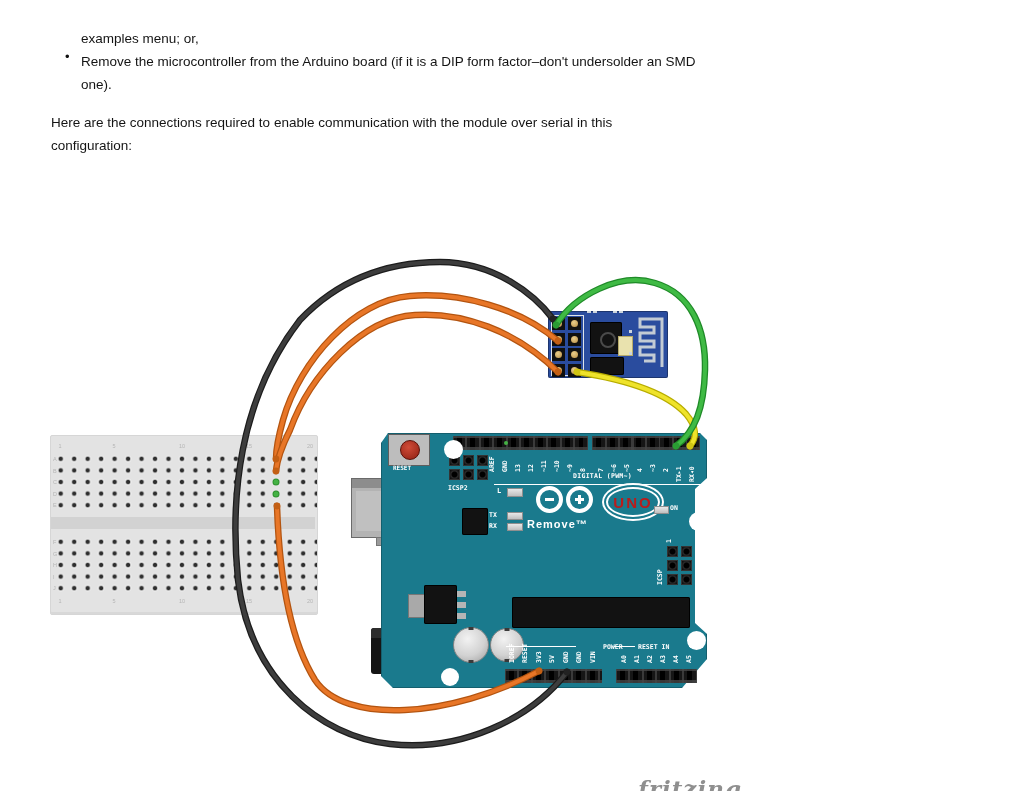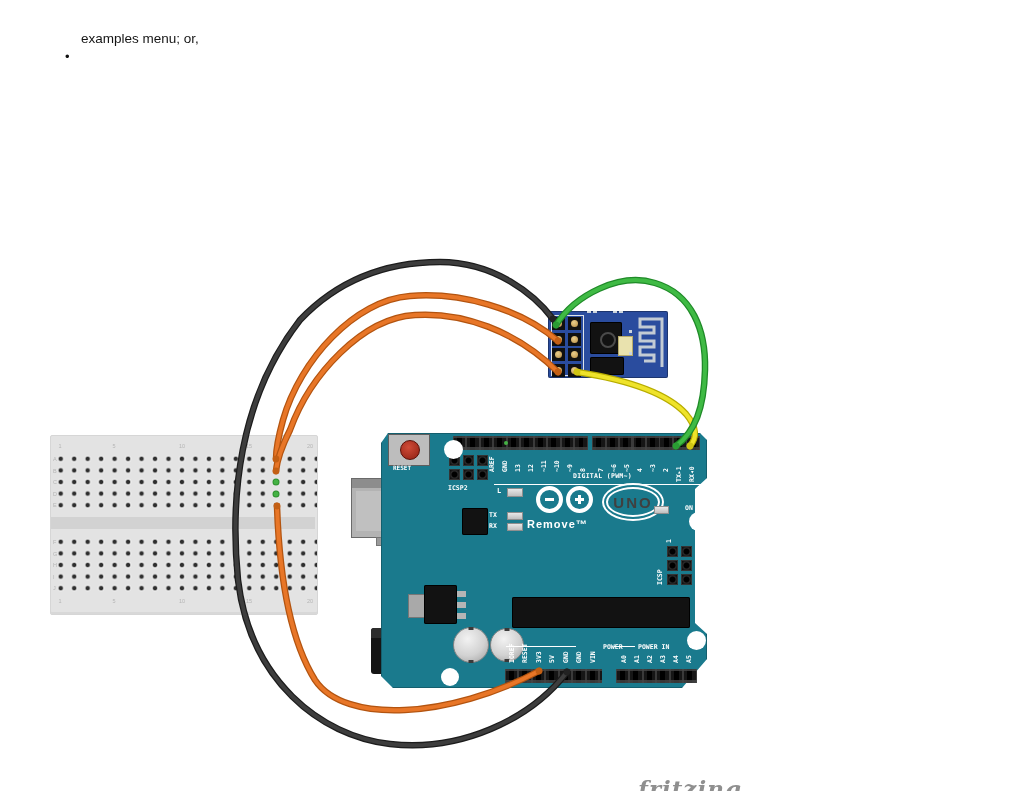--- a/index.html
+++ b/index.html
@@ -30,38 +30,40 @@
           font:bold 6.5px "DejaVu Sans Mono",monospace;line-height:7px;color:#fff;white-space:nowrap;letter-spacing:0;}
   .silk{position:absolute;font:bold 6.5px "DejaVu Sans Mono",monospace;color:#fff;white-space:nowrap;}
   .wline{position:absolute;height:1px;background:#fff;}
   .led{background:linear-gradient(180deg,#e8e8e8,#bfbfbf);border:1px solid #8f8f8f;}
   .mhole{border-radius:50%;background:#fff;}
   .cap{border-radius:50%;background:radial-gradient(circle at 40% 32%, #f2f2f2, #d2d2d2 55%, #9c9c9c);border:1px solid #848484;}
   .capmark{position:absolute;width:5px;height:3px;background:#3a3a3a;left:50%;transform:translateX(-50%);}
   .ring{border:4.5px solid #fff;border-radius:50%;box-sizing:border-box;}
   .unooval{border:2px solid #fff;border-radius:50%;outline:2px solid #fff;outline-offset:2px;
            display:flex;align-items:center;justify-content:center;
-           font:bold 15px "Liberation Sans",sans-serif;letter-spacing:2px;color:#404040;}
+           font:bold 15px "Liberation Sans",sans-serif;letter-spacing:2px;color:#b91c1c;}
   
   #esp{border-radius:2px;box-shadow:inset 0 0 0 1px rgba(0,0,0,.3);}
   .esppin{width:13px;height:13px;background:#101010;display:flex;align-items:center;justify-content:center;}
   .esppin i{width:7px;height:7px;border-radius:50%;background:radial-gradient(circle at 40% 35%, #e9cd8b, #b98f45);display:block;}
   .chip{background:#121212;border-radius:2px;box-shadow:inset 0 0 0 1px #000;}
   .espmark{position:absolute;background:#cdd5dd;}
   
   #watermark{font:italic bold 23px "DejaVu Serif",serif;color:#8f8f8f;letter-spacing:1px;}
   svg{display:block;}
 </style>
 </head>
 <body>
 
 <div id="page">
 
   <div class="abs bodytext" style="left:81px;top:27px;width:640px;">examples menu; or,</div>
   <div class="bullet" style="left:65px;top:49px;">•</div>
+  <div class="abs bodytext" style="left:81px;top:50px;width:632px;">Remove the microcontroller from the Arduino board (if it is a DIP form factor–don't undersolder an SMD one).</div>
+  <div class="abs bodytext" style="left:51px;top:111px;width:620px;">Here are the connections required to enable communication with the module over serial in this configuration:</div>
 
   <div class="abs bb" style="left:50px;top:435px;width:266px;height:178px;"></div>
   <div class="abs bb-holes" style="left:53.8px;top:453.2px;width:263px;height:58px;"></div>
   <div class="abs bb-stripe" style="left:51px;top:517px;width:264px;height:12px;"></div>
   <div class="abs bb-holes" style="left:53.8px;top:536.2px;width:263px;height:58px;"></div>
 
   <span class="abs bb-rowlabel" style="left:53px;top:456px;">A</span>
   <span class="abs bb-rowlabel" style="left:53px;top:467.6px;">B</span>
   <span class="abs bb-rowlabel" style="left:53px;top:479.2px;">C</span>
   <span class="abs bb-rowlabel" style="left:53px;top:490.8px;">D</span>
@@ -145,21 +147,21 @@
 
   <div class="abs ring" style="left:536px;top:486px;width:27px;height:27px;"></div>
   <div class="abs ring" style="left:566px;top:486px;width:27px;height:27px;"></div>
   <div class="abs" style="left:545px;top:498.2px;width:9px;height:2.6px;background:#fff;"></div>
   <div class="abs" style="left:575px;top:498.2px;width:9px;height:2.6px;background:#fff;"></div>
   <div class="abs" style="left:578.2px;top:495px;width:2.6px;height:9px;background:#fff;"></div>
   <div class="abs unooval" style="left:606px;top:487px;width:50px;height:26px;">UNO</div>
   <span class="silk" style="left:527px;top:518px;font-size:11px;letter-spacing:1px;font-family:'Liberation Sans',sans-serif;">Remove™</span>
 
   <div class="abs led" style="left:654px;top:506px;width:13px;height:6px;"></div>
-  <span class="silk" style="left:670px;top:504px;padding-left:15px;">ON</span>
+  <span class="silk" style="left:670px;top:504px;">ON</span>
   <div class="abs mhole" style="left:444px;top:440px;width:19px;height:19px;"></div>
   <div class="abs mhole" style="left:689px;top:512px;width:19px;height:19px;"></div>
   <div class="abs mhole" style="left:687px;top:631px;width:19px;height:19px;"></div>
   <div class="abs mhole" style="left:441px;top:668px;width:18px;height:18px;"></div>
 
   <div class="abs" style="left:667px;top:546px;width:28px;height:42px;display:grid;grid-template-columns:repeat(2,11px);grid-template-rows:repeat(3,11px);gap:3px;">
     <div class="gridpin"></div>
       <div class="gridpin"></div>
     <div class="gridpin"></div>
       <div class="gridpin"></div>
@@ -196,21 +198,21 @@
   <span class="vlabel" style="left:596.5px;top:656px;">VIN</span>
   <span class="vlabel" style="left:627.5px;top:656px;">A0</span>
   <span class="vlabel" style="left:640.5px;top:656px;">A1</span>
   <span class="vlabel" style="left:653.5px;top:656px;">A2</span>
   <span class="vlabel" style="left:666.5px;top:656px;">A3</span>
   <span class="vlabel" style="left:679.5px;top:656px;">A4</span>
   <span class="vlabel" style="left:692.5px;top:656px;">A5</span>
   <div class="wline" style="left:506px;top:646px;width:70px;"></div>
   <span class="silk" style="left:579px;top:643px;margin-left:24px;">POWER</span>
   <div class="wline" style="left:614px;top:646px;width:21px;"></div>
-  <span class="silk" style="left:638px;top:643px;">POWER IN</span>
+  <span class="silk" style="left:638px;top:643px;">RESET IN</span>
   <div class="wline" style="left:689px;top:646px;width:9px;"></div>
 
   <div id="esp" class="abs" style="left: 548px; top: 311px; width: 120px; height: 67px; background-color: rgb(42, 76, 158);"></div>
   <div class="abs" style="left:551px;top:315px;width:31px;height:59px;border:1px solid #dfe4ea;"></div>
   <div class="abs" style="left:552px;top:317px;width:30px;height:56px;display:grid;grid-template-columns:repeat(2,13px);grid-template-rows:repeat(4,13px);gap:2.5px 3px;">
     <div class="esppin">
         <i></i>
       </div>
       <div class="esppin">
         <i></i>

